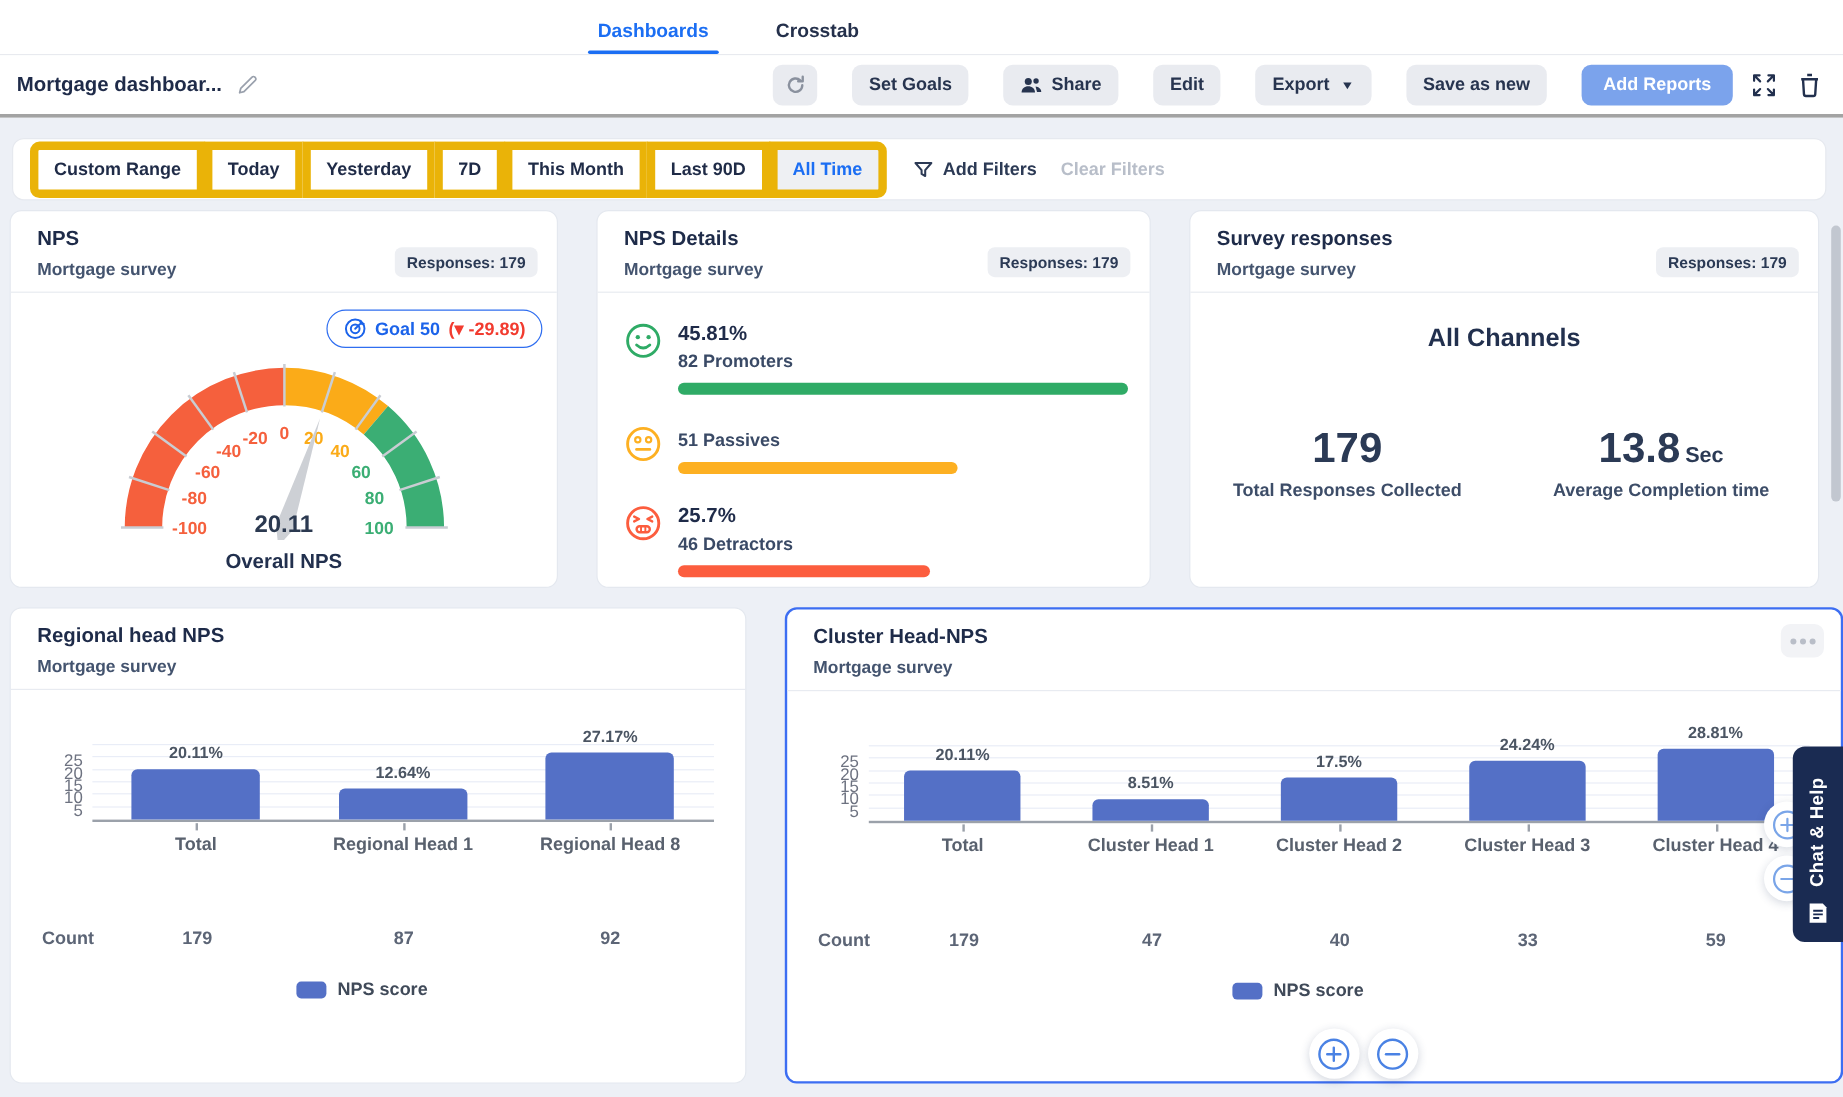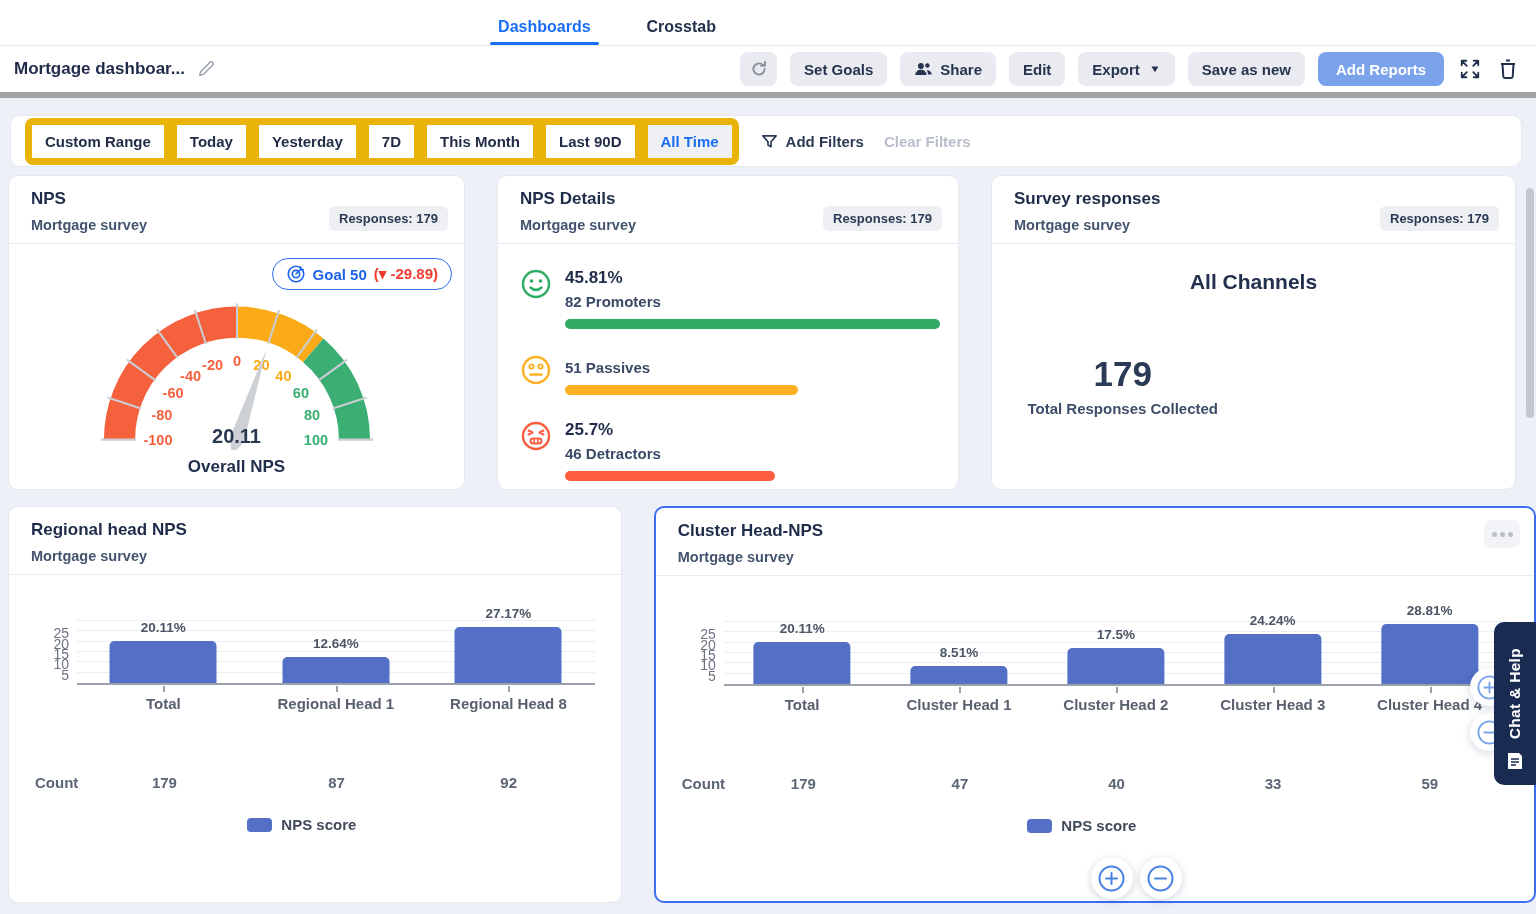--- a/index.html
+++ b/index.html
@@ -7,25 +7,25 @@
   body { font-family:"Liberation Sans", sans-serif; background:#edf0f6; color:#22304e; position:relative; }
 
   
   .topnav { height:46px; background:#fff; border-bottom:1px solid #e8eaef; display:flex; justify-content:center; align-items:flex-end; }
   .topnav-inner { display:flex; gap:52px; transform:translateX(-161px); }
   .nav-tab { font-size:16px; font-weight:700; padding:10px 2px 9px; color:#24304b; cursor:pointer; position:relative; }
   .nav-tab.active { color:#1b6ef3; }
   .nav-tab.active::after { content:""; position:absolute; left:-6px; right:-6px; bottom:0; height:3px; background:#1b6ef3; border-radius:2px; }
 
   
-  .toolbar { height:52px; background:#fff; border-bottom:6px solid #a3a3a3; display:flex; align-items:center; padding:0 16px 0 14px;justify-content:flex-end; }
+  .toolbar { height:52px; background:#fff; border-bottom:3px solid #a3a3a3; display:flex; align-items:center; padding:0 16px 0 14px;justify-content:flex-end; }
   .doc-title { font-size:17px; font-weight:700; color:#1f2b49; }
   .pencil-btn { margin-left:12px; display:flex; cursor:pointer; }
   .tb-right { margin-left:auto; display:flex; align-items:center; gap:13px; }
-  .tb-btn { height:34px; border:none; border-radius:8px; background:#e9ebf0; color:#27344f; font-family:inherit; font-size:15px; font-weight:700; padding:0 14px; display:flex; align-items:center; gap:7px; cursor:pointer; }
+  .tb-btn { height:34px; border:none; border-radius:8px; background:#e9ebf0; color:#27344f; font-family:inherit; font-size:15px; font-weight:700; padding:0 14px; display:flex; align-items:center; gap:7px; cursor:pointer;margin-left:16px; }
   .tb-btn.icon-only { width:37px; padding:0; justify-content:center; }
   .tb-btn.primary { background:#7ba3ec; color:#fff; padding:0 18px; }
   .tb-icon-btn { background:none; border:none; cursor:pointer; display:flex; padding:2px; }
   .chev { font-size:12px; margin-left:2px; transform:scaleY(.8); }
 
   
   .content { padding:17px 0 0 8px; }
   .filterbar { width:1512px; margin-left:2px; background:#fff; border:1px solid #e6e9ef; border-radius:10px; height:52px; display:flex; align-items:center; padding:0 14px; }
   .seg { display:flex; }
   .seg-btn { border:7px solid #eab308; background:#fff; color:#1f2b47; font-family:inherit; font-size:15px; font-weight:600; padding:8px 13px; margin-left:-1px; cursor:pointer; white-space:nowrap; }
@@ -320,20 +320,24 @@
         </div>
         <div class="resp-badge">Responses: 179</div>
       </div>
       <div class="survey-body">
         <div class="all-channels">All Channels</div>
         <div class="stats-row">
           <div class="stat">
             <div class="stat-value">179</div>
             <div class="stat-label">Total Responses Collected</div>
           </div>
+          <div class="stat">
+            <div class="stat-value"><span>13.8</span><span class="stat-unit">Sec</span></div>
+            <div class="stat-label">Average Completion time</div>
+          </div>
         </div>
       </div>
     </div>
   </div>
 
   <div class="row row2">
 
     <div class="card card-regional">
       <div class="card-head">
         <div>

